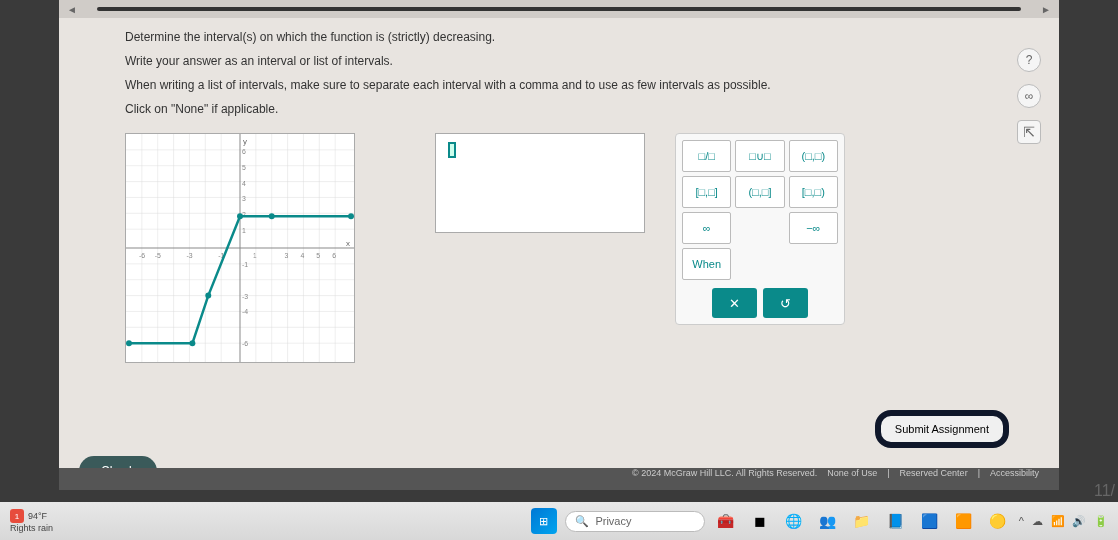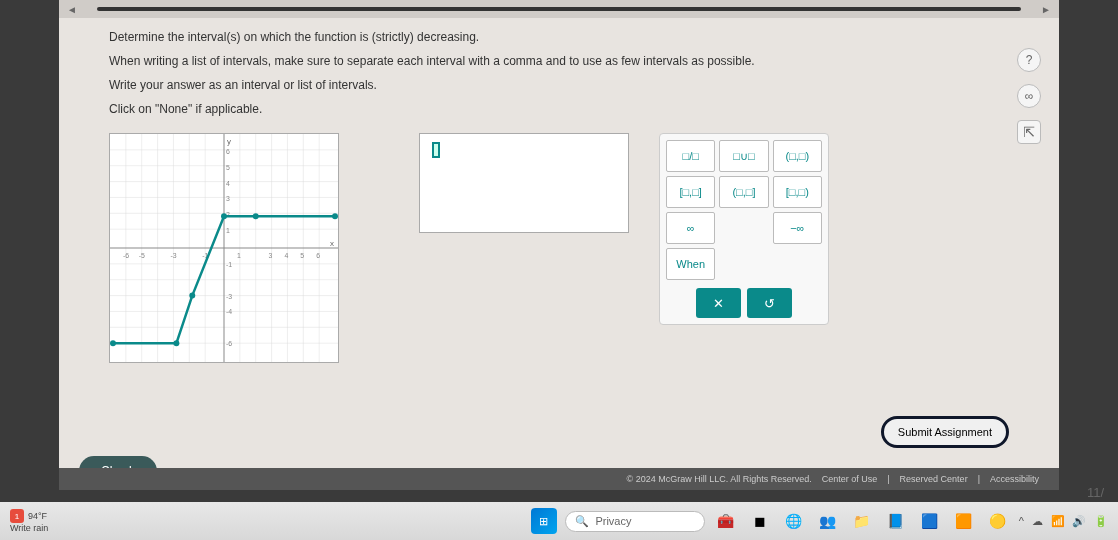--- a/index.html
+++ b/index.html
@@ -1,67 +1,67 @@
 <!DOCTYPE html>
 <html><head>
 <meta charset="utf-8">
 <style>
 *{margin:0;padding:0;box-sizing:border-box;font-family:Arial,sans-serif}
 body{background:#3a3a3a;width:1118px;height:540px;overflow:hidden;position:relative}
 .viewport{background:#e8e4e0;width:1000px;height:490px;margin:0 auto;position:relative;border-radius:2px}
 .topbar{height:18px;background:#d0ccc8;display:flex;align-items:center;justify-content:space-between;padding:0 8px}
 .topbar-arrow{font-size:10px;color:#666;cursor:pointer}
 .progress{flex:1;height:4px;background:#333;margin:0 20px;border-radius:2px}
-.content{padding:10px 50px;position:relative}
+.content{padding:10px 66px;position:relative}
 .question{font-size:12px;color:#333;line-height:1.5}
 .question p{margin-bottom:6px}
 .side-icons{position:absolute;right:18px;top:30px;display:flex;flex-direction:column;gap:12px}
 .side-icon{width:24px;height:24px;border:1px solid #bbb;border-radius:50%;display:flex;align-items:center;justify-content:center;font-size:12px;color:#666;cursor:pointer;background:#f5f5f5}
 .side-icon.sq{border-radius:4px;font-size:14px}
 .work-area{display:flex;gap:30px;margin-top:15px;align-items:flex-start}
 .graph{width:230px;height:230px;border:1px solid #aaa;background:#fff;position:relative}
 .graph svg{width:100%;height:100%}
 .answer-box{width:210px;height:100px;border:1px solid #aaa;background:#fff;position:relative;margin-left:50px}
 .cursor{position:absolute;left:12px;top:8px;width:8px;height:16px;border:2px solid #0a8a8a;background:#cfe}
 .keypad{width:170px;border:1px solid #ccc;background:#f8f8f8;padding:6px;border-radius:4px}
 .keypad-grid{display:grid;grid-template-columns:repeat(3,1fr);gap:4px}
 .key{height:32px;border:1px solid #bbb;background:#fff;display:flex;align-items:center;justify-content:center;font-size:11px;color:#0a8a8a;cursor:pointer;border-radius:2px}
 .key.emp{background:transparent;border:none;cursor:default}
 .key-actions{display:flex;gap:6px;margin-top:8px;justify-content:center}
 .key-act{width:45px;height:30px;background:#0a8a8a;color:#fff;border:none;border-radius:3px;font-size:13px;cursor:pointer;display:flex;align-items:center;justify-content:center}
 .bottom-bar{position:absolute;bottom:4px;left:0;right:0;padding:0 20px}
 .check-btn{background:#3a5a5a;color:#fff;border:none;padding:8px 22px;border-radius:18px;font-size:12px;cursor:pointer}
-.submit-btn{position:absolute;right:50px;bottom:42px;background:#f0f0f0;border:3px solid #0f172a;padding:7px 14px;border-radius:16px;font-size:11px;cursor:pointer}
-.footer{position:absolute;bottom:0;left:0;right:0;height:22px;background:#555;color:#ccc;font-size:9px;display:flex;align-items:center;justify-content:flex-end;padding:0 20px;gap:10px}
+.submit-btn{position:absolute;right:50px;bottom:42px;background:#f0f0f0;border:6px solid #0f172a;padding:7px 14px;border-radius:16px;font-size:11px;cursor:pointer}
+.footer{position:absolute;bottom:0;left:0;right:0;height:22px;background:#555;color:#ccc;font-size:9px;display:flex;justify-content:flex-end;padding:0 20px;gap:10px}
 .footer a{color:#ccc;text-decoration:none}
 .taskbar{position:absolute;bottom:0;left:0;right:0;height:38px;background:linear-gradient(#e8e8e8,#d8d8d8);display:flex;align-items:center;padding:0 10px;gap:8px}
 .weather{display:flex;flex-direction:column;font-size:9px;color:#444;margin-right:auto}
 .weather-temp{display:flex;align-items:center;gap:4px}
 .weather-badge{width:14px;height:14px;background:#e74c3c;border-radius:3px;color:#fff;font-size:8px;display:flex;align-items:center;justify-content:center}
 .search-box{display:flex;align-items:center;background:#fff;border:1px solid #bbb;border-radius:16px;padding:3px 10px;width:140px;gap:6px;font-size:11px;color:#666}
 .tb-icon{width:26px;height:26px;border-radius:4px;display:flex;align-items:center;justify-content:center;font-size:14px;cursor:pointer}
 .win-icon{background:linear-gradient(135deg,#0078d4,#00a4ef);color:#fff;font-size:11px}
 .tray{margin-left:auto;display:flex;gap:8px;font-size:11px;color:#555;align-items:center}
-.date-r{position:absolute;right:14px;bottom:40px;font-size:13px;color:#666}
+.date-r{position:absolute;right:3px;bottom:40px;font-size:16px;color:#666}
 </style>
 </head>
 <body>
 
 <div class="viewport">
   <div class="topbar">
     <span class="topbar-arrow">◄</span>
     <div class="progress"></div>
     <span class="topbar-arrow">►</span>
   </div>
 
   <div class="content">
     <div class="question">
       <p>Determine the interval(s) on which the function is (strictly) decreasing.</p>
+      <p>Write your answer as an interval or list of intervals.</p>
       <p>When writing a list of intervals, make sure to separate each interval with a comma and to use as few intervals as possible.</p>
-      <p>Write your answer as an interval or list of intervals.</p>
       <p>Click on "None" if applicable.</p>
     </div>
 
     <div class="side-icons">
       <div class="side-icon">?</div>
       <div class="side-icon">∞</div>
       <div class="side-icon sq">⇱</div>
     </div>
 
     <div class="work-area">
@@ -156,35 +156,35 @@
   </div>
 
   <button class="submit-btn">Submit Assignment</button>
 
   <div class="bottom-bar">
     <button class="check-btn">Check</button>
   </div>
 
   <div class="footer">
     <span>© 2024 McGraw Hill LLC. All Rights Reserved.</span>
-    <a>Center of Use</a>
+    <a>None of Use</a>
       <span>|</span>
     <a>Reserved Center</a>
       <span>|</span>
     <a>Accessibility</a>
   </div>
 </div>
 
 <div class="taskbar">
   <div class="weather">
     <div class="weather-temp">
         <span class="weather-badge">1</span>
         <span>94°F</span>
       </div>
-    <span>Write rain</span>
+    <span>Rights rain</span>
   </div>
   <div style="flex:1"></div>
   <div class="tb-icon win-icon">⊞</div>
   <div class="search-box">
     <span>🔍</span>
     <span>Privacy</span>
   </div>
   <div class="tb-icon">🧰</div>
   <div class="tb-icon">◼</div>
   <div class="tb-icon">🌐</div>

